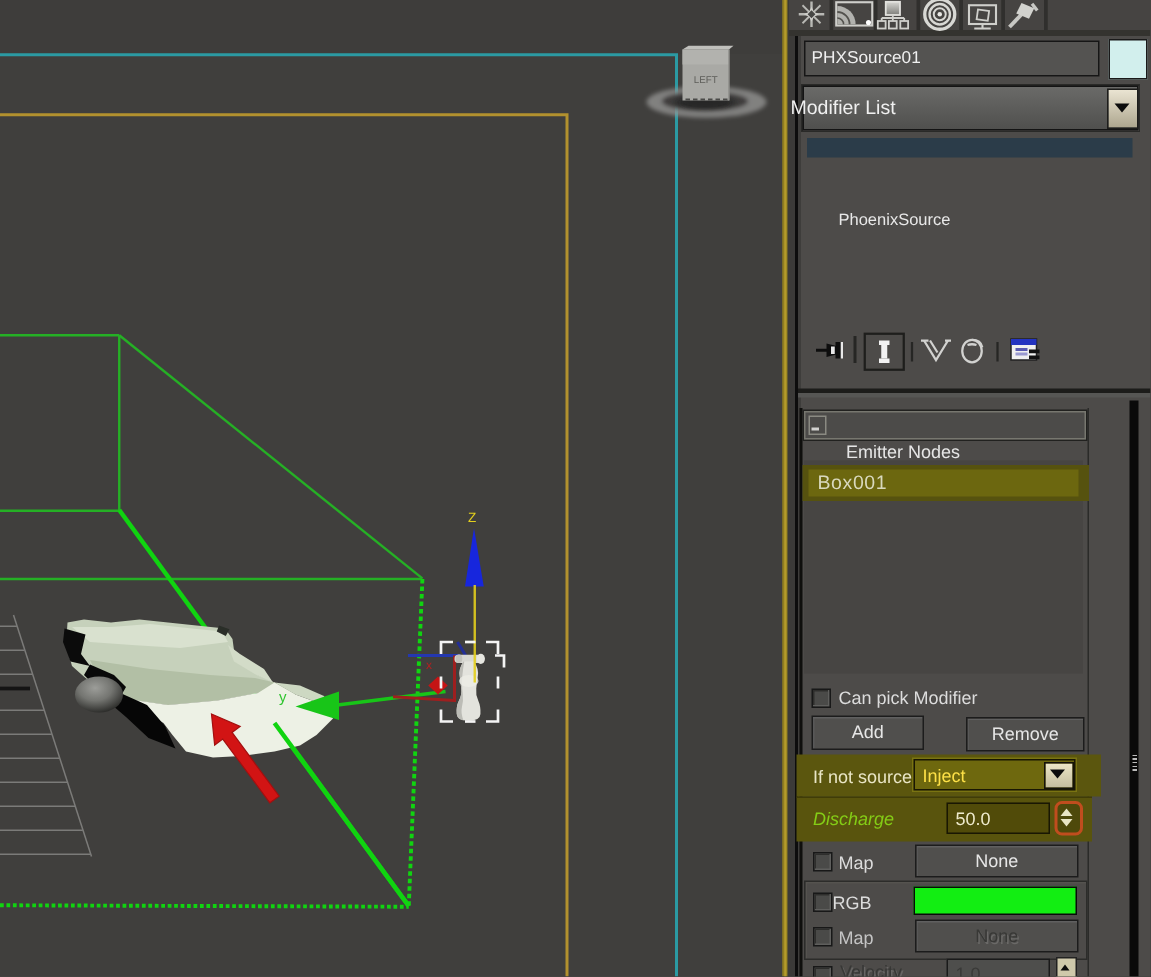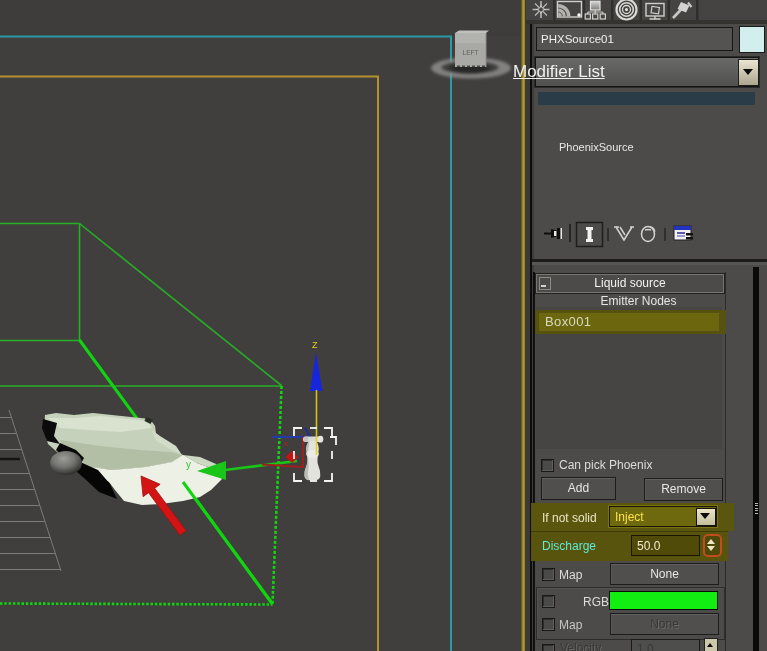--- a/index.html
+++ b/index.html
@@ -205,21 +205,21 @@
       <polygon points="155,2 163.5,5.5 160,12.5 151.5,9" fill="#d2d2ce"></polygon>
       <path d="M162 2.5 l3.5 4.5" stroke="#c8c8c4" stroke-width="2.2"></path>
     </g>
   </svg>
 
   <div class="abs" style="left:536px;top:27px;width:195px;height:22px;background:#545351;border:1px solid #161616;"></div>
   <div class="abs lbl" style="left:541px;top:33px;color:#f0f0f0;font-size:11.5px;">PHXSource01</div>
   <div class="abs" style="left:739px;top:26px;width:24px;height:25px;background:#d2efed;border:1px solid #1a1a1a;"></div>
 
   <div class="abs" style="left:535px;top:57px;width:222px;height:28px;background:linear-gradient(#6a6a68,#50504e);border:1px solid #141414;box-shadow:0 0 0 1px #2a2a28;"></div>
-  <div class="abs lbl" style="left:513px;top:66px;color:#f0f0f0;font-size:17px;text-decoration:underline;">Modifier List</div>
+  <div class="abs lbl" style="left:527px;top:66px;color:#f0f0f0;font-size:13px;">Modifier List</div>
   <div class="abs" style="left:738px;top:59px;width:19px;height:25px;background:linear-gradient(#eae4d2,#ada68e);border:1px solid #1d1d1b;"></div>
   <div class="abs" style="left:743px;top:69px;width:0;height:0;border-left:5px solid transparent;border-right:5px solid transparent;border-top:6px solid #0c0c0c;"></div>
 
   <div class="abs" style="left:538px;top:92px;width:217px;height:13px;background:#2b3c49;"></div>
   <div class="abs lbl" style="left:559px;top:93px;font-size:11px;color:#e8e8e8;margin-top:48px;">PhoenixSource</div>
 
   <svg class="abs" style="left:536px;top:220px;" width="170" height="30" viewBox="0 0 170 30">
 
     <g>
       <path d="M8 13.5 H16" stroke="#0e0e0e" stroke-width="2"></path>
@@ -261,61 +261,60 @@
     </g>
   </svg>
 
   <div class="abs" style="left:532px;top:259px;width:235px;height:3px;background:#1c1c1a;"></div>
   <div class="abs" style="left:532px;top:262px;width:235px;height:2.5px;background:#565654;"></div>
 
   <div class="abs" style="left:533px;top:272px;width:2px;height:379px;background:#0f0f0d;"></div>
   <div class="abs" style="left:725px;top:272px;width:1px;height:379px;background:#2b2b29;"></div>
 
   <div class="abs" style="left:536px;top:274px;width:186px;height:17px;background:#4c4b49;border:1px solid #77776f;box-shadow:0 0 0 1px #21211f;"></div>
-  <div class="abs lbl" style="left:536px;top:277px;width:188px;text-align:center;font-size:12px;color:#f2f2f2;">Liquid source</div>
   <div class="abs" style="left:539px;top:277px;width:10px;height:11px;border:1px solid #8a8a82;"></div>
   <div class="abs" style="left:541px;top:285px;width:5px;height:2px;background:#d2d2d0;"></div>
 
-  <div class="abs lbl" style="left:544px;top:295px;width:189px;text-align:center;color:#e6e6e6;">Emitter Nodes</div>
+  <div class="abs lbl" style="left:564px;top:295px;width:189px;color:#e6e6e6;">Emitter Nodes</div>
 
   <div class="abs" style="left:536px;top:307px;width:186px;height:142px;background:#474543;"></div>
 
   <div class="abs" style="left:535px;top:310px;width:191px;height:24px;background:#56520f;"></div>
   <div class="abs" style="left:539px;top:313px;width:180px;height:18px;background:#6c670f;"></div>
   <div class="abs lbl" style="left:545px;top:316px;color:#d9d9be;font-size:13px;letter-spacing:0.4px;">Box001</div>
 
   <div class="abs cb" style="left:541px;top:459px;"></div>
-  <div class="abs lbl" style="left:559px;top:459px;">Can pick Phoenix</div>
+  <div class="abs lbl" style="left:559px;top:459px;">Can pick Modifier</div>
 
   <div class="abs btn" style="left:541px;top:477px;width:73px;height:21px;line-height:21px;">Add</div>
   <div class="abs btn" style="left:644px;top:478px;width:77px;height:21px;line-height:21px;">Remove</div>
 
   <div class="abs" style="left:531px;top:503px;width:203px;height:28px;background:#5b560e;"></div>
-  <div class="abs lbl" style="left:542px;top:512px;color:#e9e5c5;">If not solid</div>
+  <div class="abs lbl" style="left:542px;top:512px;color:#e9e5c5;">If not source</div>
   <div class="abs" style="left:609px;top:506px;width:106px;height:19px;background:#6e680e;border:1px solid #191703;box-shadow:0 0 0 1px #7a7412;"></div>
   <div class="abs lbl" style="left:615px;top:511px;color:#fde047;">Inject</div>
   <div class="abs" style="left:696px;top:508px;width:18px;height:16px;background:linear-gradient(#ece6c6,#c4bd9e);border:1px solid #14120a;"></div>
   <div class="abs" style="left:700px;top:513px;width:0;height:0;border-left:5px solid transparent;border-right:5px solid transparent;border-top:6px solid #0c0c0c;"></div>
 
   <div class="abs" style="left:531px;top:531px;width:197px;height:29px;background:#59540d;border-top:1px solid #403c07;"></div>
-  <div class="abs lbl" style="left:542px;top:540px;color:#5eead4;">Discharge</div>
+  <div class="abs lbl" style="left:542px;top:540px;color:#84cc16;font-style:italic;">Discharge</div>
   <div class="abs" style="left:631px;top:535px;width:67px;height:19px;background:#514b09;border:1px solid #191703;"></div>
   <div class="abs lbl" style="left:637px;top:540px;color:#eeeacc;">50.0</div>
   <div class="abs" style="left:703px;top:534px;width:15px;height:19px;background:#4e490b;border:2px solid #c04d1e;border-radius:5px;"></div>
   <div class="abs" style="left:706.5px;top:539px;width:0;height:0;border-left:4px solid transparent;border-right:4px solid transparent;border-bottom:5px solid #e9e5c5;"></div>
   <div class="abs" style="left:706.5px;top:546px;width:0;height:0;border-left:4px solid transparent;border-right:4px solid transparent;border-top:5px solid #e9e5c5;"></div>
 
   <div class="abs cb" style="left:542px;top:568px;"></div>
   <div class="abs lbl" style="left:559px;top:569px;">Map</div>
   <div class="abs btn" style="left:610px;top:563px;width:107px;height:20px;line-height:20px;">None</div>
 
   <div class="abs" style="left:536px;top:587px;width:187px;height:51px;border:1px solid #2c2c2a;box-shadow:inset 1px 1px 0 #55534f;"></div>
 
   <div class="abs cb" style="left:542px;top:595px;"></div>
-  <div class="abs lbl" style="left:555px;top:596px;margin-left:28px;">RGB</div>
+  <div class="abs lbl" style="left:555px;top:596px;">RGB</div>
   <div class="abs" style="left:609px;top:591px;width:107px;height:17px;background:#12ee12;border:1px solid #0a0a0a;"></div>
 
   <div class="abs cb" style="left:542px;top:618px;"></div>
   <div class="abs lbl" style="left:559px;top:619px;color:#c4c4c4;">Map</div>
   <div class="abs btn" style="left:610px;top:613px;width:107px;height:20px;line-height:20px;color:#383836;text-shadow:1px 1px 0 rgba(255,255,255,0.15);">None</div>
 
   <div class="abs cb" style="left:542px;top:644px;"></div>
   <div class="abs lbl" style="left:560px;top:642px;color:#383836;text-shadow:1px 1px 0 rgba(255,255,255,0.15);">Velocity</div>
   <div class="abs" style="left:631px;top:639px;width:67px;height:12px;background:#4e4e4c;border:1px solid #1a1a1a;"></div>
   <div class="abs lbl" style="left:637px;top:643px;color:#3a3a38;">1.0</div>

